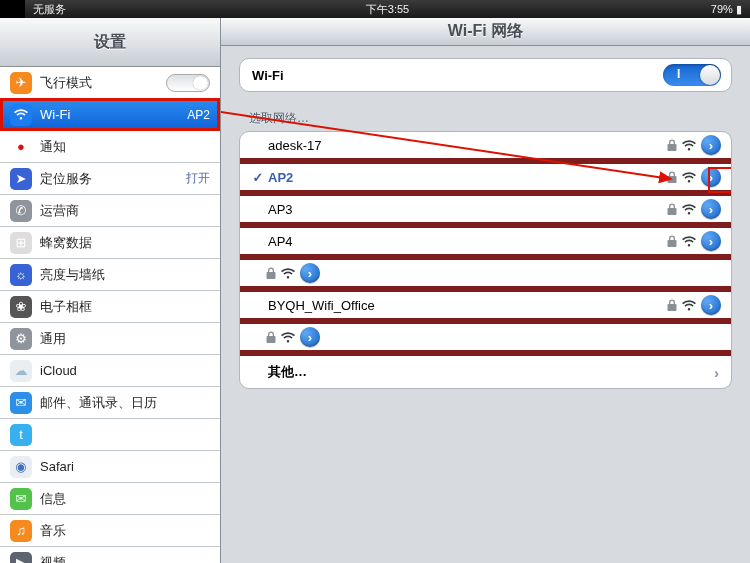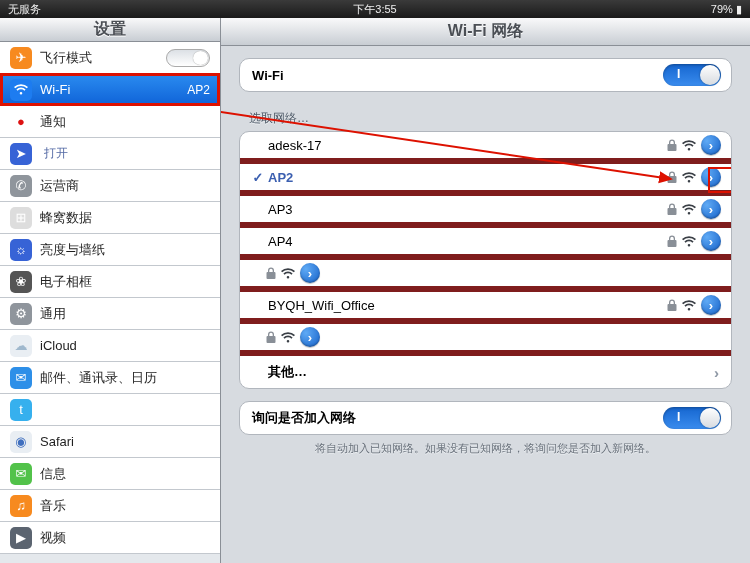--- a/index.html
+++ b/index.html
@@ -1,25 +1,25 @@
 <!DOCTYPE html>
 <html><head>
 <meta charset="utf-8">
 <style>
 * { margin: 0; padding: 0; box-sizing: border-box; font-family: -apple-system, "Helvetica Neue", Arial, sans-serif; }
 body { width: 750px; height: 563px; background: #000; overflow: hidden; }
 
-.statusbar { height: 18px; background: linear-gradient(#3a3a3a,#1a1a1a); color: #eee; font-size: 11px; display: flex; align-items: center; padding: 0 8px; position: relative; }
+.statusbar { height: 18px; background: linear-gradient(#3a3a3a,#1a1a1a); color: #eee; font-size: 11px; display: flex; align-items: center; padding: 0 8px; position: relative; margin-left: 25px; }
 .statusbar .center { position: absolute; left: 50%; transform: translateX(-50%); }
 .statusbar .right { margin-left: auto; }
 
 .app { display: flex; height: 545px; }
 
 .sidebar { width: 221px; background: #e4e8ec; border-right: 1px solid #8a8f96; display: flex; flex-direction: column; }
-.sidebar-header { height: 24px; background: linear-gradient(#f9f9fa,#c8cdd3); border-bottom: 1px solid #8a8f96; display: flex; align-items: center; justify-content: center; font-weight: bold; font-size: 16px; color: #4b4f55; text-shadow: 0 1px 0 #fff; }
+.sidebar-header { height: 49px; background: linear-gradient(#f9f9fa,#c8cdd3); border-bottom: 1px solid #8a8f96; display: flex; align-items: center; justify-content: center; font-weight: bold; font-size: 16px; color: #4b4f55; text-shadow: 0 1px 0 #fff; }
 .menu { flex: 1; overflow: hidden; }
 .mitem { height: 32px; display: flex; align-items: center; padding: 0 10px; border-bottom: 1px solid #c3c8ce; background: #fff; font-size: 13px; color: #1f1f1f; position: relative; cursor: pointer; }
 .mitem.selected { background: linear-gradient(#2b8cf0,#0f63d8); color: #fff; }
 .mitem.selected .mvalue { color: #fff; }
 .micon { width: 22px; height: 22px; border-radius: 5px; margin-right: 8px; display: flex; align-items: center; justify-content: center; font-size: 13px; flex-shrink: 0; }
 .mlabel { flex: 1; white-space: nowrap; overflow: hidden; text-overflow: ellipsis; }
 .mvalue { font-size: 12px; color: #546aa5; margin-left: 4px; }
 .mini-toggle { width: 44px; height: 18px; background: linear-gradient(#dce0e5,#fff); border: 1px solid #aaa; border-radius: 10px; position: relative; }
 .mini-toggle::after { content: ""; position: absolute; right: 1px; top: 1px; width: 15px; height: 14px; background: #fff; border-radius: 50%; box-shadow: 0 0 1px #888; }
 .redhi { position: absolute; left: 0; right: 0; top: -1px; bottom: -1px; border: 3px solid #d10; pointer-events: none; }
@@ -83,20 +83,21 @@
         <div class="mitem">
           <span class="micon" style="background:#fff">
             <span style="color:#d11">●</span>
           </span>
           <span class="mlabel">通知</span>
         </div>
         <div class="mitem">
           <span class="micon" style="background:#3763d6">
             <span style="color:#fff">➤</span>
           </span>
+          <span class="mlabel">定位服务</span>
           <span class="mvalue">打开</span>
         </div>
         <div class="mitem">
           <span class="micon" style="background:#8f959c">
             <span style="color:#fff">✆</span>
           </span>
           <span class="mlabel">运营商</span>
         </div>
         <div class="mitem">
           <span class="micon" style="background:#ddd">
@@ -303,29 +304,20 @@
             <div class="row">
               <span class="check"></span>
               <span class="nlabel" style="font-weight:bold">其他…</span>
               <span class="meta">
                 <span class="chev">›</span>
               </span>
             </div>
           </div>
       </div>
 
-      <div class="group">
-        <div class="glist">
-          <div class="row">
-            <span class="nlabel" style="font-weight:bold">询问是否加入网络</span>
-            <span class="big-toggle"></span>
-          </div>
-        </div>
-        <div class="gnote">将自动加入已知网络。如果没有已知网络，将询问您是否加入新网络。</div>
-      </div>
 
       <svg class="red-arrow" style="left:-20px; top:55px" width="500" height="100">
         <defs>
             <marker id="ah" markerWidth="8" markerHeight="8" refX="6" refY="3" orient="auto">
               <path d="M0,0 L7,3 L0,6 Z" fill="#d10"></path>
             </marker>
           </defs>
         <line x1="0" y1="8" x2="470" y2="78" stroke="#d10" stroke-width="2" marker-end="url(#ah)"></line>
       </svg>
 

